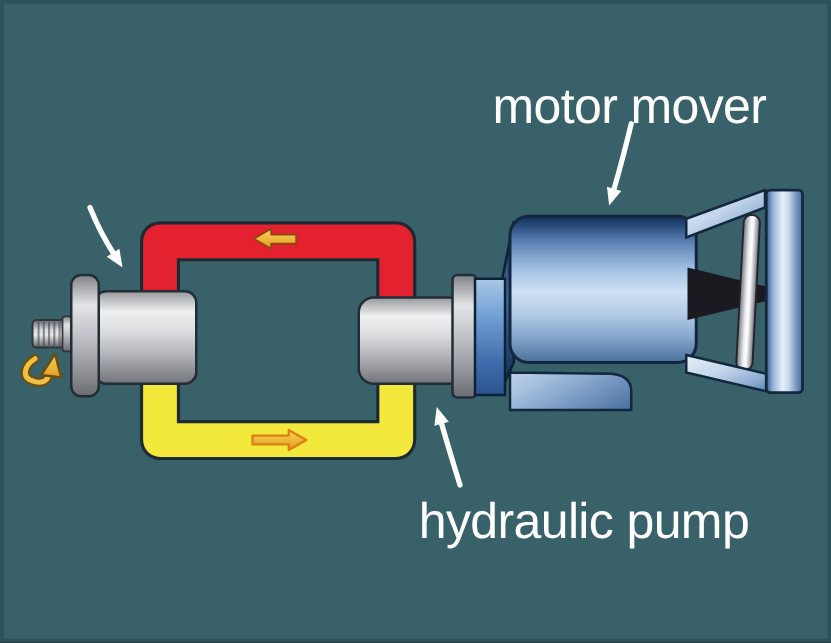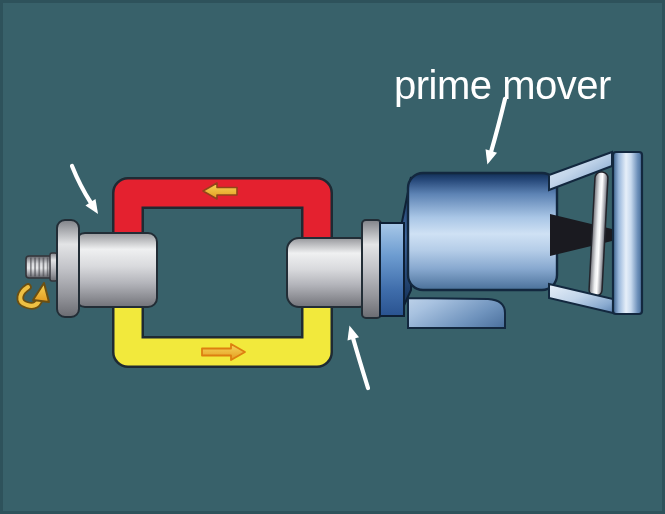--- a/index.html
+++ b/index.html
@@ -163,14 +163,15 @@
       </g>
     </g>
 
     <g>
       <path class="white-arrow" marker-end="url(#whead)" d="M72,166 Q80,186 91,203"></path>
       <path class="white-arrow" marker-end="url(#whead)" d="M505,99 Q498,128 491,152"></path>
       <path class="white-arrow" marker-end="url(#whead)" d="M368,388 Q359,359 353,338"></path>
     </g>
   </svg>
 
-  <div class="label" style="left:394px;top:64px">prime mover</div>
+  <div class="label" style="left:394px;top:64px">motor mover</div>
+  <div class="label" style="left:335px;top:396px">hydraulic pump</div>
 </div>
 
 </body></html>

